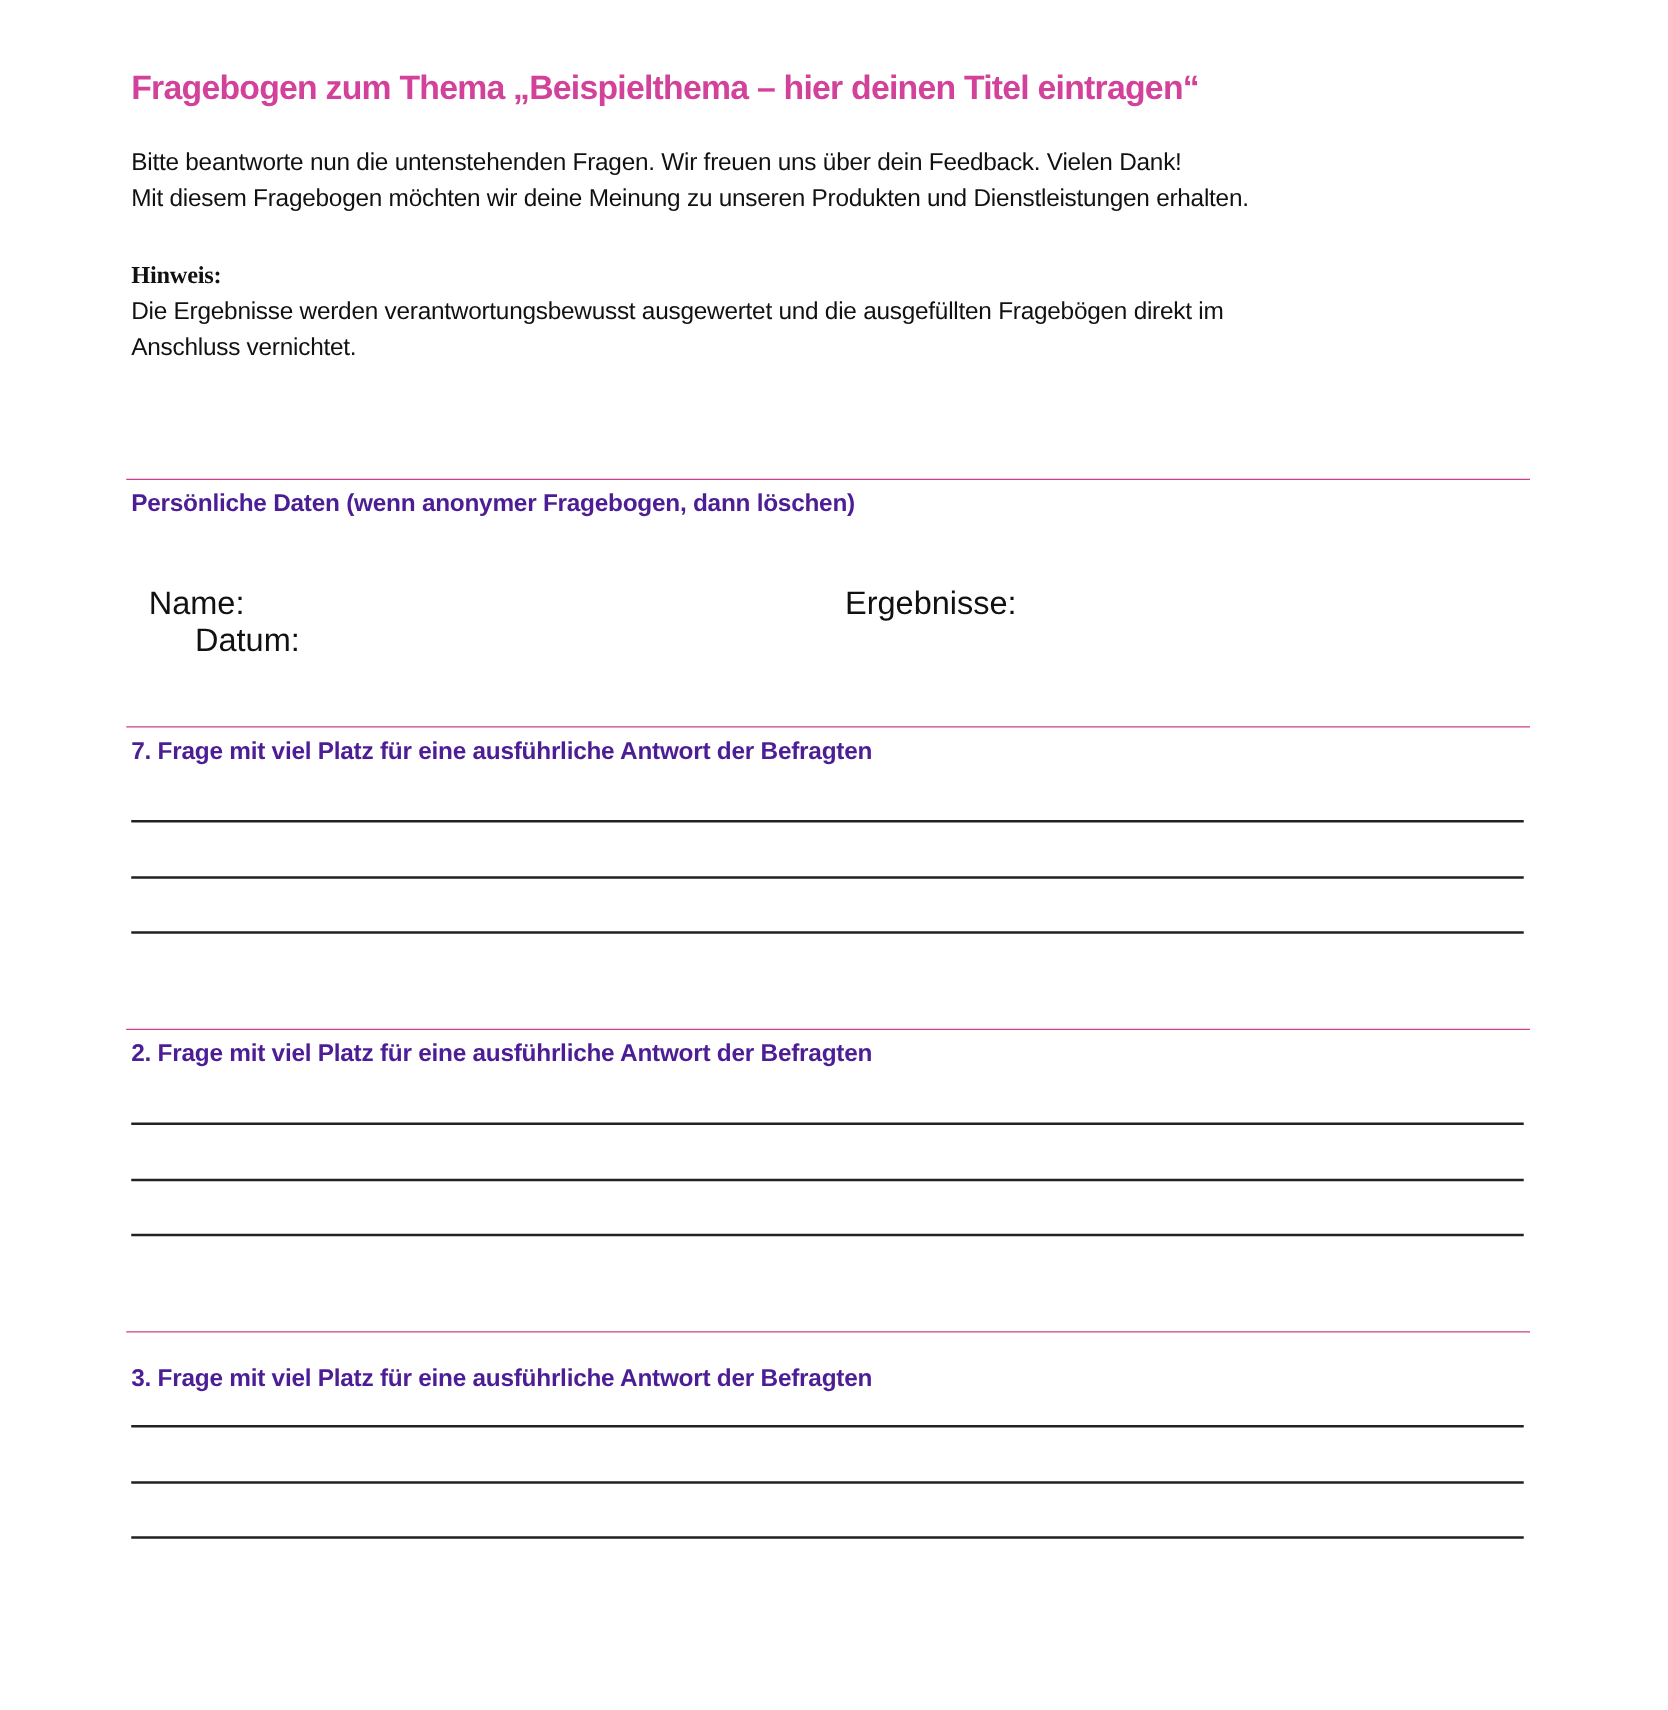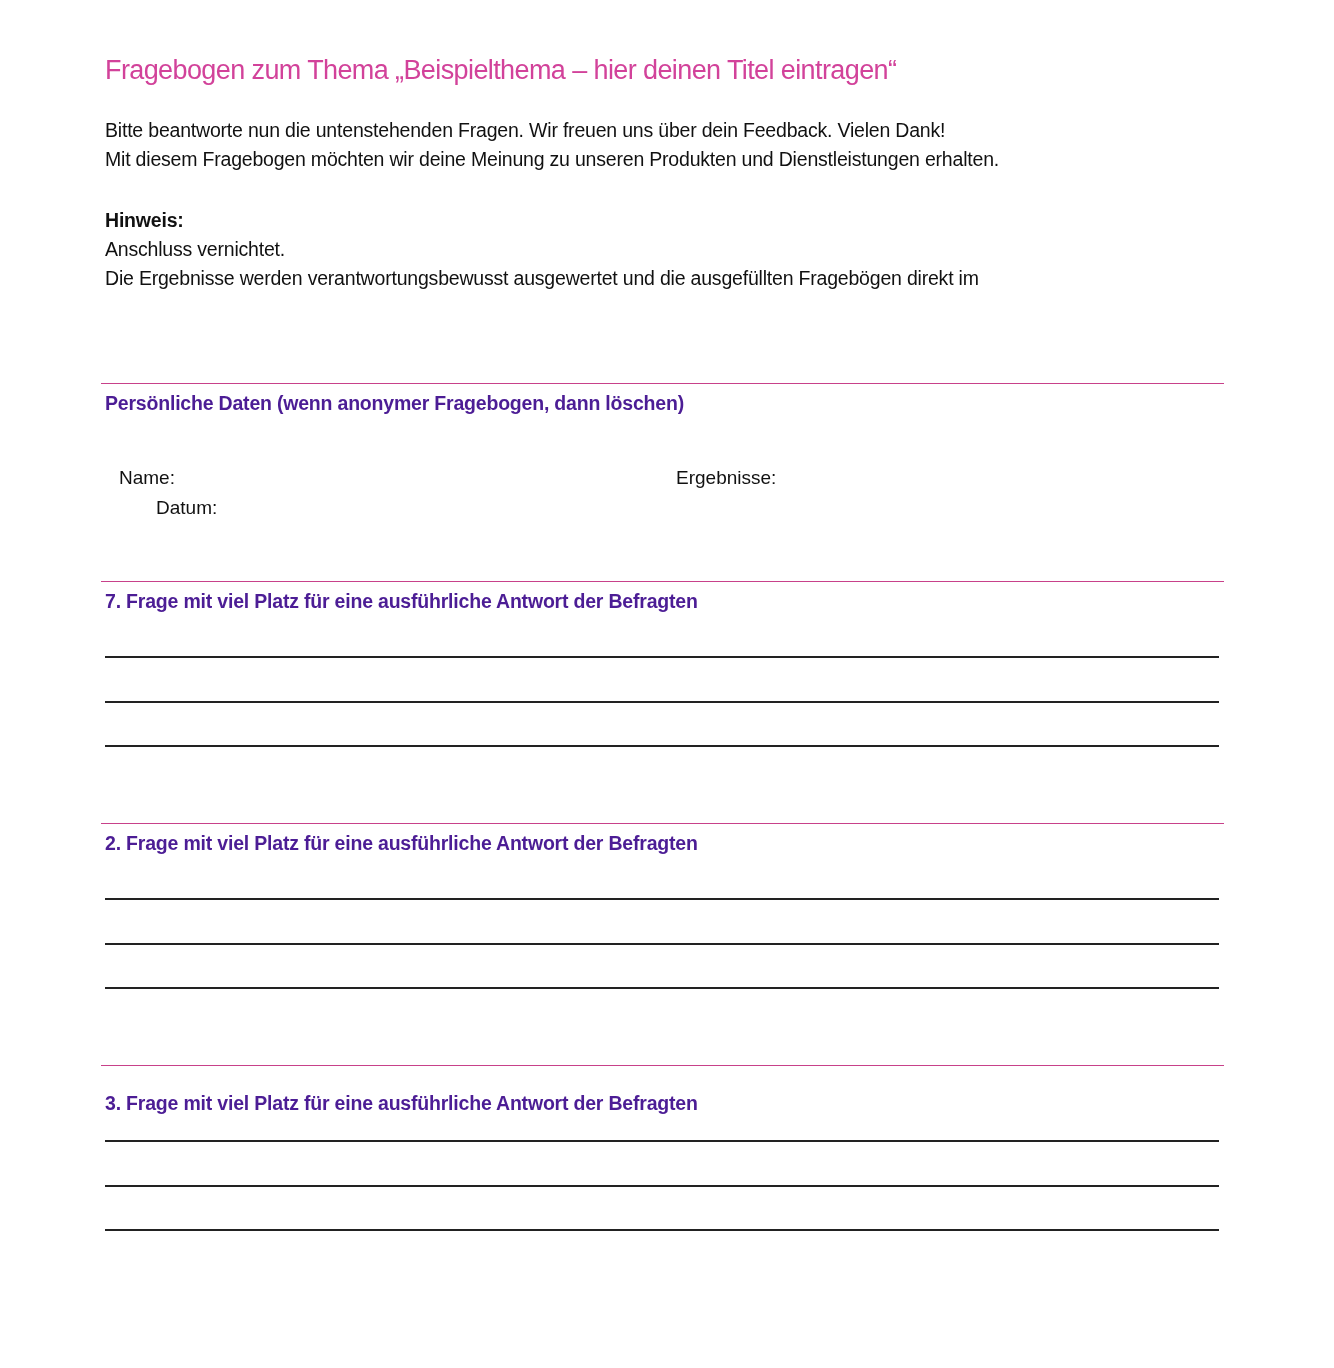--- a/index.html
+++ b/index.html
@@ -1,43 +1,43 @@
 <!DOCTYPE html>
 <html><head>
   <meta charset="utf-8">
   <style>
     html, body { margin: 0; padding: 0; background: #ffffff; }
     body { width: 1334px; height: 1368px; position: relative; overflow: hidden;
       font-family: "Liberation Sans", sans-serif; color: #111111; }
     .abs { position: absolute; }
-    .title { left: 105px; top: 55px; font-size: 27px; font-weight: normal; color: #d2429a;
+    .title { left: 105px; top: 55px; font-size: 27px; font-weight: bold; color: #d2429a;
       letter-spacing: -0.6px; white-space: nowrap; }
     .para { left: 105px; font-size: 19.5px; line-height: 29px; white-space: nowrap; letter-spacing: -0.2px; }
-    .bold { font-weight: bold; }
+    .bold { font-weight: bold; font-family: Liberation Serif, serif; }
     .rule { left: 101px; width: 1123px; height: 0; border-top: 1.5px solid #c8418a; }
     .section-head { left: 105px; font-size: 19.5px; font-weight: bold; color: #4c1d95;
       white-space: nowrap; letter-spacing: -0.2px; }
-    .label { font-size: 19px; white-space: nowrap; }
+    .label { font-size: 26px; white-space: nowrap; }
     .answer-line { left: 105px; width: 1114px; height: 0; border-top: 2px solid #222222; }
   </style>
 </head>
 <body>
 
 <div>
   <div class="abs title">Fragebogen zum Thema „Beispielthema – hier deinen Titel eintragen“</div>
 
   <div class="abs para" style="top:116px;">
     <div>Bitte beantworte nun die untenstehenden Fragen. Wir freuen uns über dein Feedback. Vielen Dank!</div>
     <div>Mit diesem Fragebogen möchten wir deine Meinung zu unseren Produkten und Dienstleistungen erhalten.</div>
   </div>
 
   <div class="abs para" style="top:206px;">
     <div class="bold">Hinweis:</div>
+    <div>Die Ergebnisse werden verantwortungsbewusst ausgewertet und die ausgefüllten Fragebögen direkt im</div>
     <div>Anschluss vernichtet.</div>
-    <div>Die Ergebnisse werden verantwortungsbewusst ausgewertet und die ausgefüllten Fragebögen direkt im</div>
   </div>
 
   <div class="abs rule" style="top:383px;"></div>
   <div class="abs section-head" style="top:392px;">Persönliche Daten (wenn anonymer Fragebogen, dann löschen)</div>
   <div class="abs label" style="left:119px; top:467px;">Name:</div>
   <div class="abs label" style="left:119px; top:497px;margin-left:37px;">Datum:</div>
   <div class="abs label" style="left:676px; top:467px;">Ergebnisse:</div>
 
   <div class="abs rule" style="top:581px;"></div>
   <div class="abs section-head" style="top:590px;">7. Frage mit viel Platz für eine ausführliche Antwort der Befragten</div>

